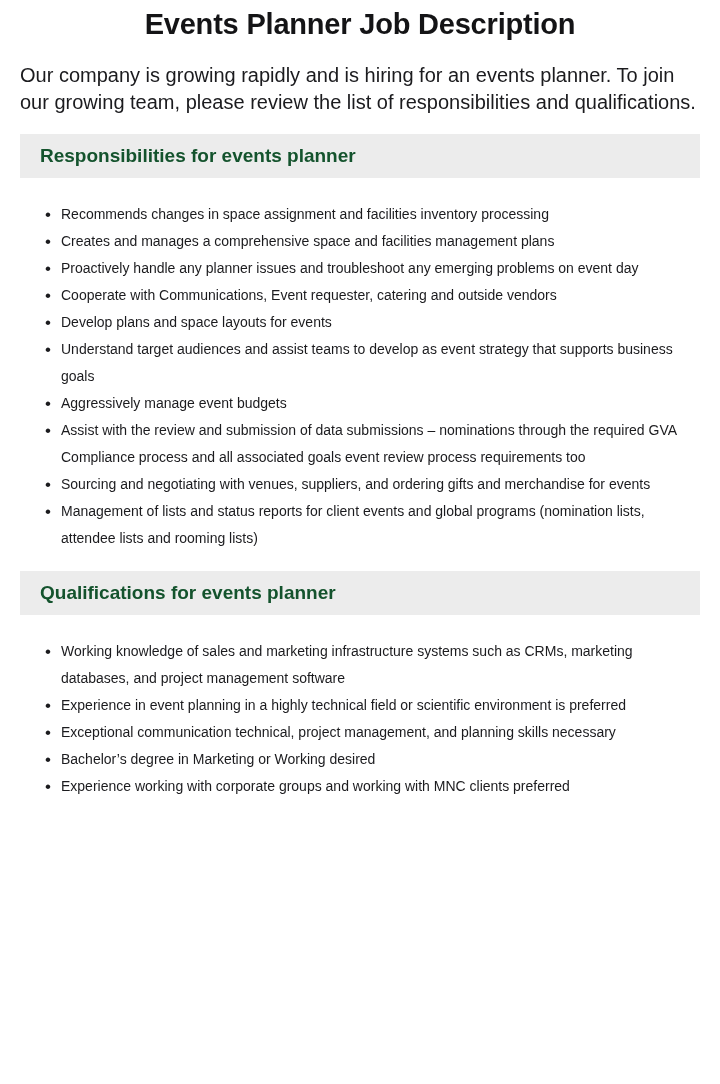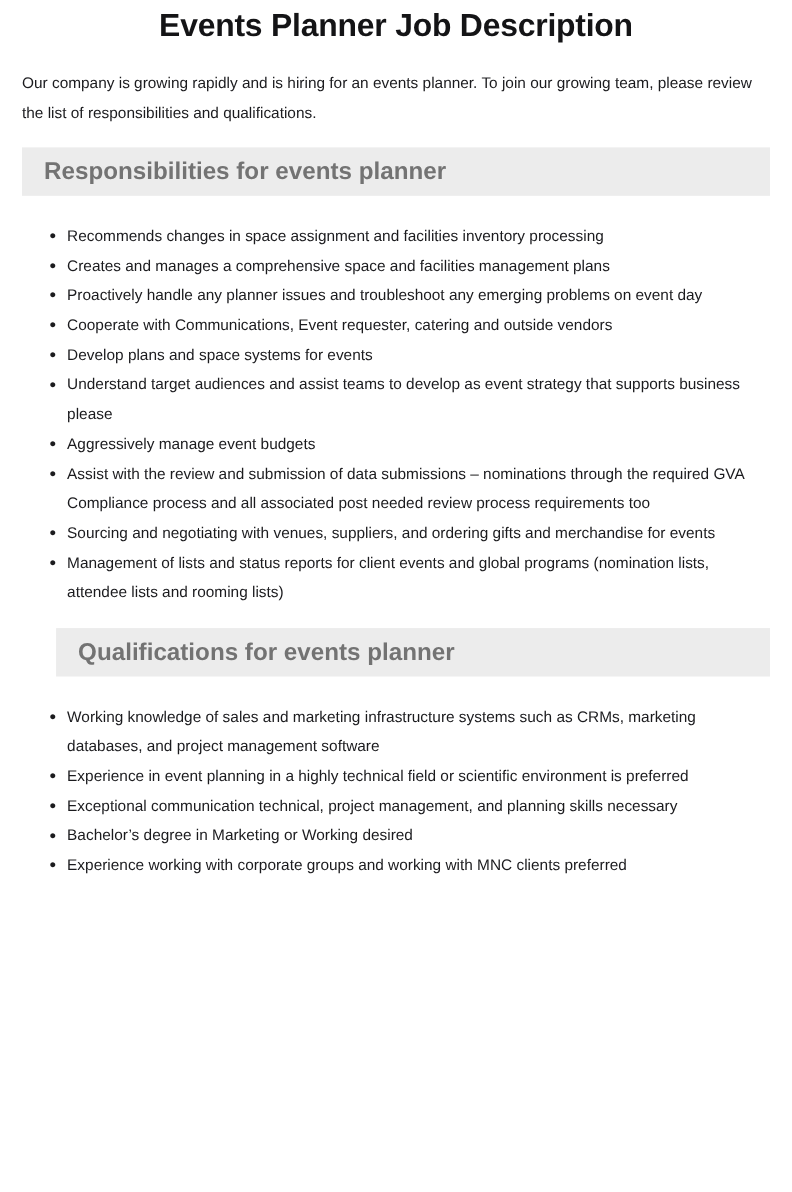--- a/index.html
+++ b/index.html
@@ -25,32 +25,32 @@
     padding-top: 7px;
     font-size: 29px;
     line-height: 34px;
     font-weight: 700;
     text-align: center;
     letter-spacing: -0.2px;
     color: #141416;
   }
   .intro {
     margin: 21px 0 0 0;
-    font-size: 14px;
+    font-size: 20px;
     line-height: 27px;
     color: #1b1b1e;
   }
   .section-heading {
     margin: 18px 0 0 0;
     background: #ececec;
-    font-size: 22px;
+    font-size: 19px;
     line-height: 18px;
     font-weight: 700;
     padding: 13px 20px;
-    color: #737373;
+    color: #14532d;
   }
   .bullet-list {
     list-style: none;
     margin: 23px 0 0 0;
     padding: 0 4px 0 41px;
     font-size: 14px;
     line-height: 27px;
     color: #1b1b1e;
   }
   .bullet-list li {
@@ -63,43 +63,42 @@
     top: 0;
     font-size: 17px;
     line-height: 27px;
     color: #1b1b1e;
   }
   .section-block {
     margin: 0;
   }
   .qualifications-heading {
     margin-top: 19px;
-    margin-left: 31px;
   }
 </style>
 </head>
 <body>
 
 <div class="page">
 
   <h1 class="doc-title">Events Planner Job Description</h1>
 
   <p class="intro">Our company is growing rapidly and is hiring for an events planner. To join our growing team, please review the list of responsibilities and qualifications.</p>
 
   <div class="section-block">
     <h2 class="section-heading">Responsibilities for events planner</h2>
     <ul class="bullet-list">
         <li>Recommends changes in space assignment and facilities inventory processing</li>
         <li>Creates and manages a comprehensive space and facilities management plans</li>
         <li>Proactively handle any planner issues and troubleshoot any emerging problems on event day</li>
         <li>Cooperate with Communications, Event requester, catering and outside vendors</li>
-        <li>Develop plans and space systems for events</li>
-        <li>Understand target audiences and assist teams to develop as event strategy that supports business please</li>
+        <li>Develop plans and space layouts for events</li>
+        <li>Understand target audiences and assist teams to develop as event strategy that supports business goals</li>
         <li>Aggressively manage event budgets</li>
-        <li>Assist with the review and submission of data submissions – nominations through the required GVA Compliance process and all associated post needed review process requirements too</li>
+        <li>Assist with the review and submission of data submissions – nominations through the required GVA Compliance process and all associated goals event review process requirements too</li>
         <li>Sourcing and negotiating with venues, suppliers, and ordering gifts and merchandise for events</li>
         <li>Management of lists and status reports for client events and global programs (nomination lists, attendee lists and rooming lists)</li>
       </ul>
   </div>
 
   <div class="section-block">
     <h2 class="section-heading qualifications-heading">Qualifications for events planner</h2>
     <ul class="bullet-list">
         <li>Working knowledge of sales and marketing infrastructure systems such as CRMs, marketing databases, and project management software</li>
         <li>Experience in event planning in a highly technical field or scientific environment is preferred</li>

